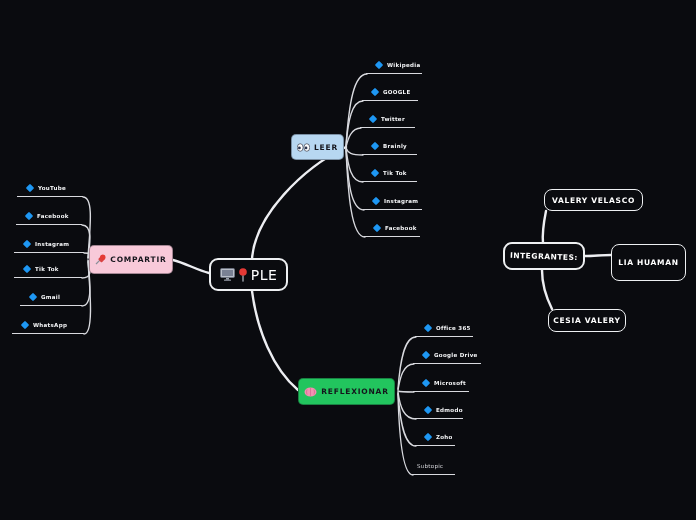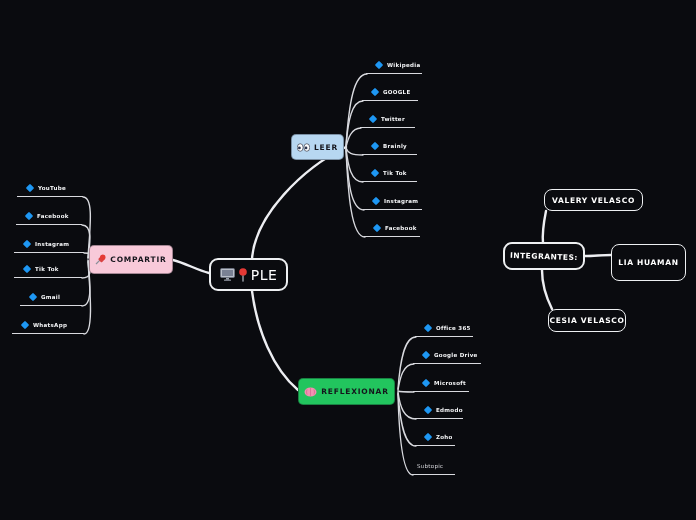--- a/index.html
+++ b/index.html
@@ -226,16 +226,16 @@
   <div class="node outline-node" style="left:503px;top:242px;width:82px;height:28px">
     <span class="integrantes-label">INTEGRANTES:</span>
   </div>
   <div class="node outline-node member" style="left:544px;top:189px;width:99px;height:22px">
     <span>VALERY VELASCO</span>
   </div>
   <div class="node outline-node member" style="left:611px;top:244px;width:75px;height:37px">
     <span>LIA HUAMAN</span>
   </div>
   <div class="node outline-node member" style="left:548px;top:309px;width:78px;height:23px">
-    <span>CESIA VELASCO</span>
+    <span>CESIA VALERY</span>
   </div>
 
 </div>
 
 </body></html>

